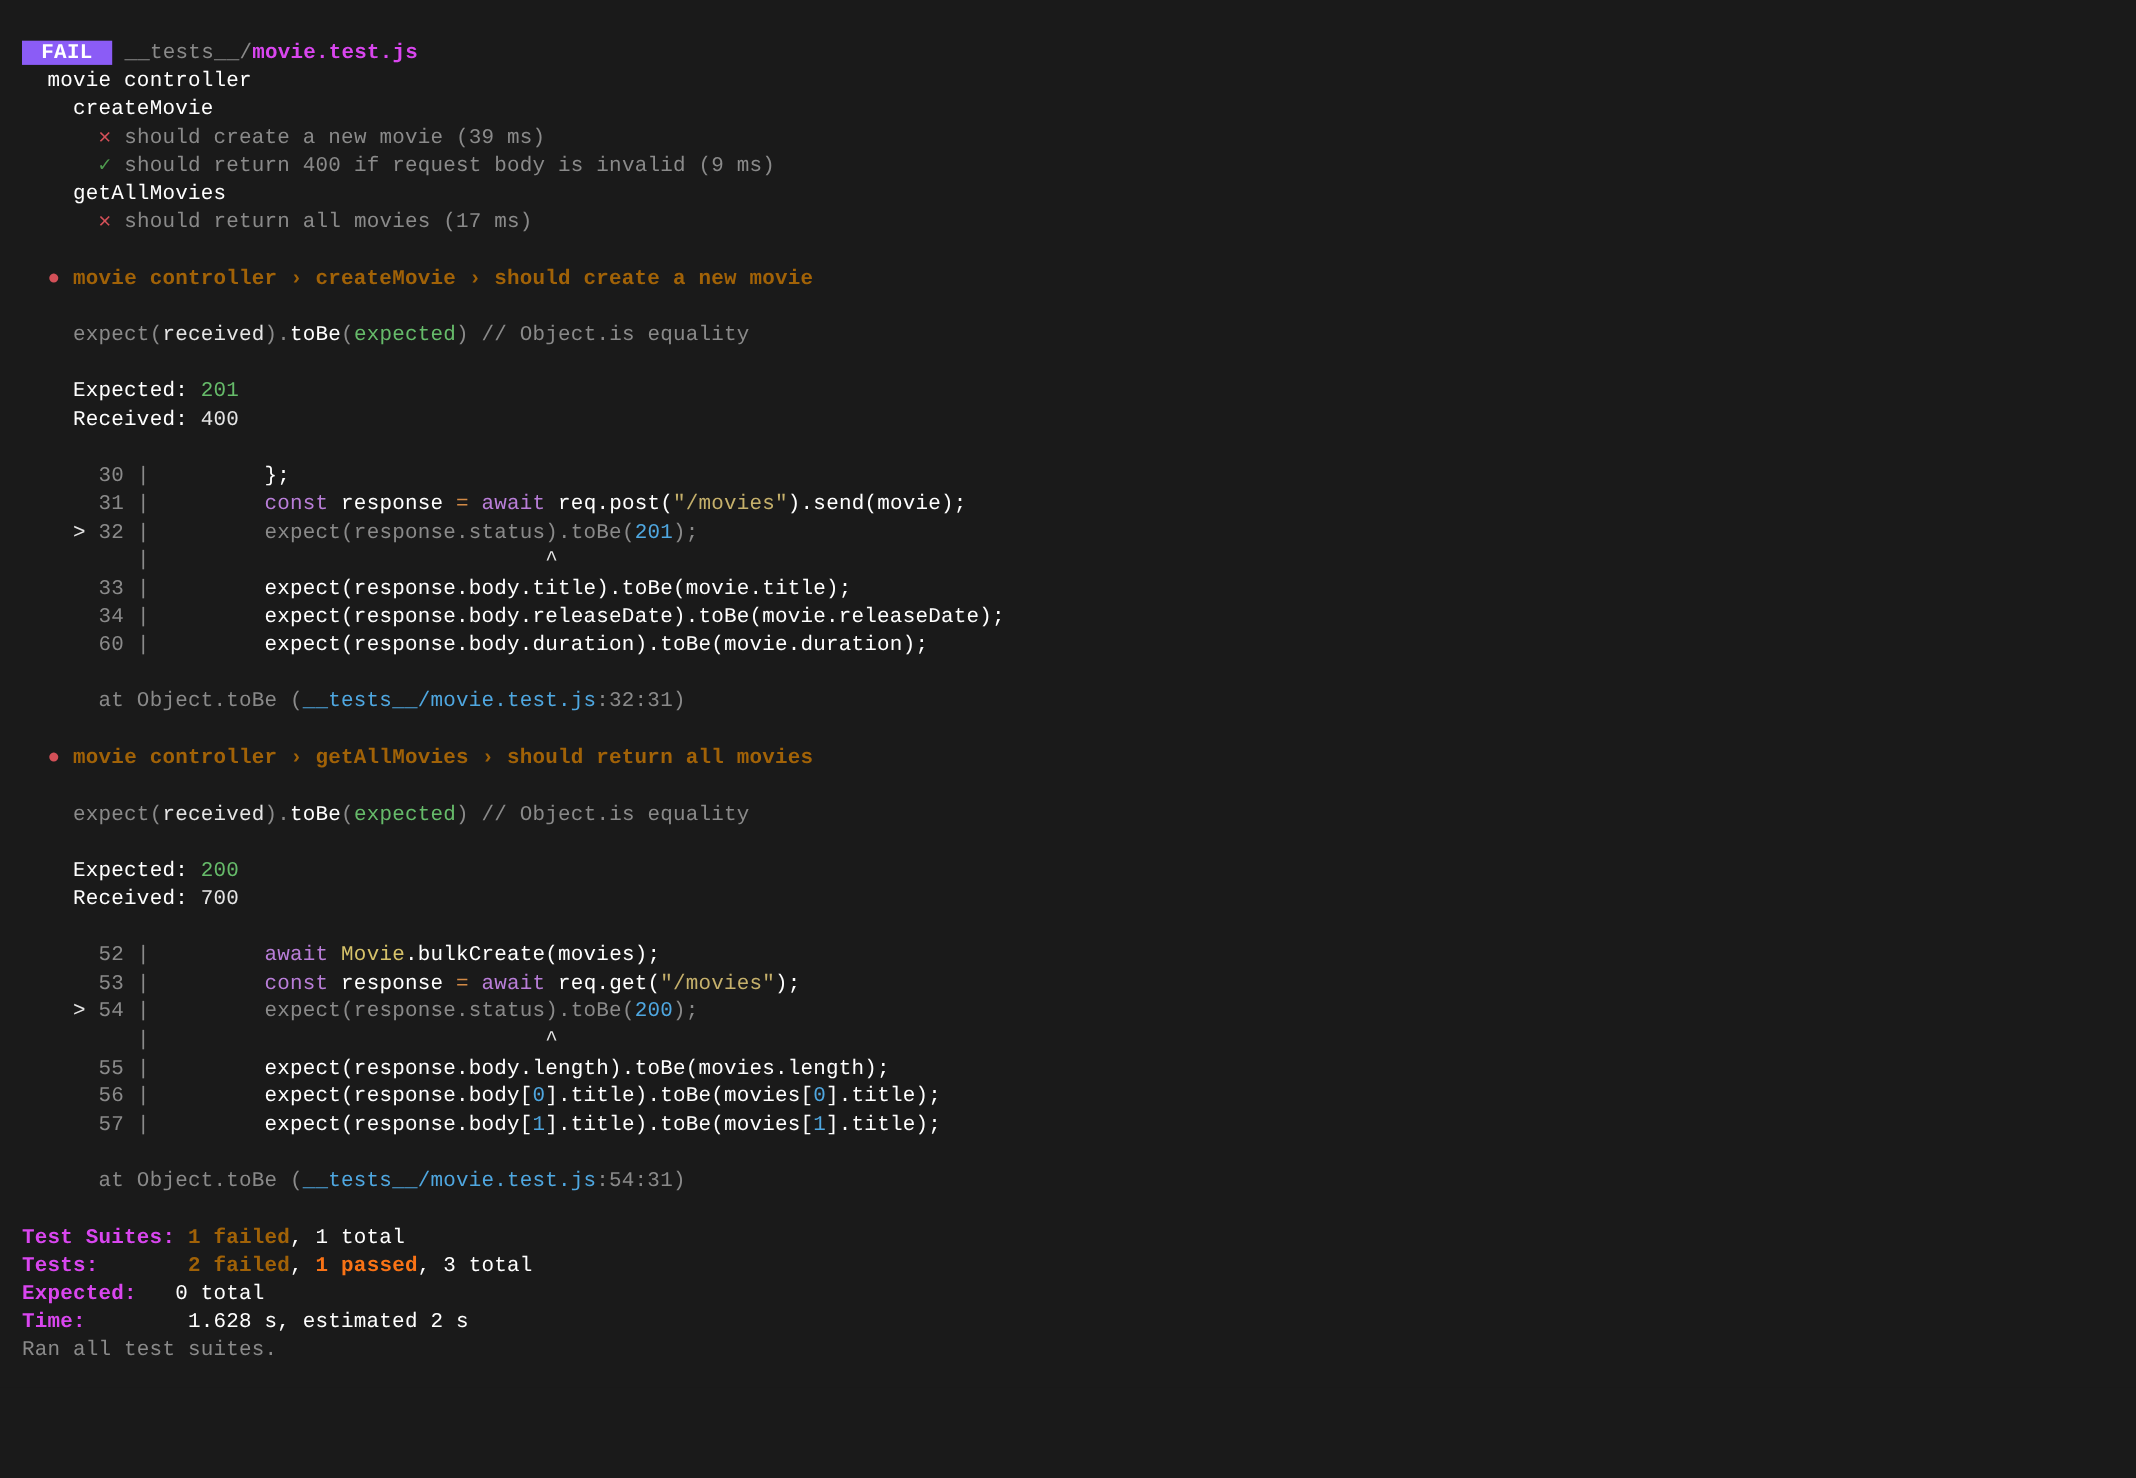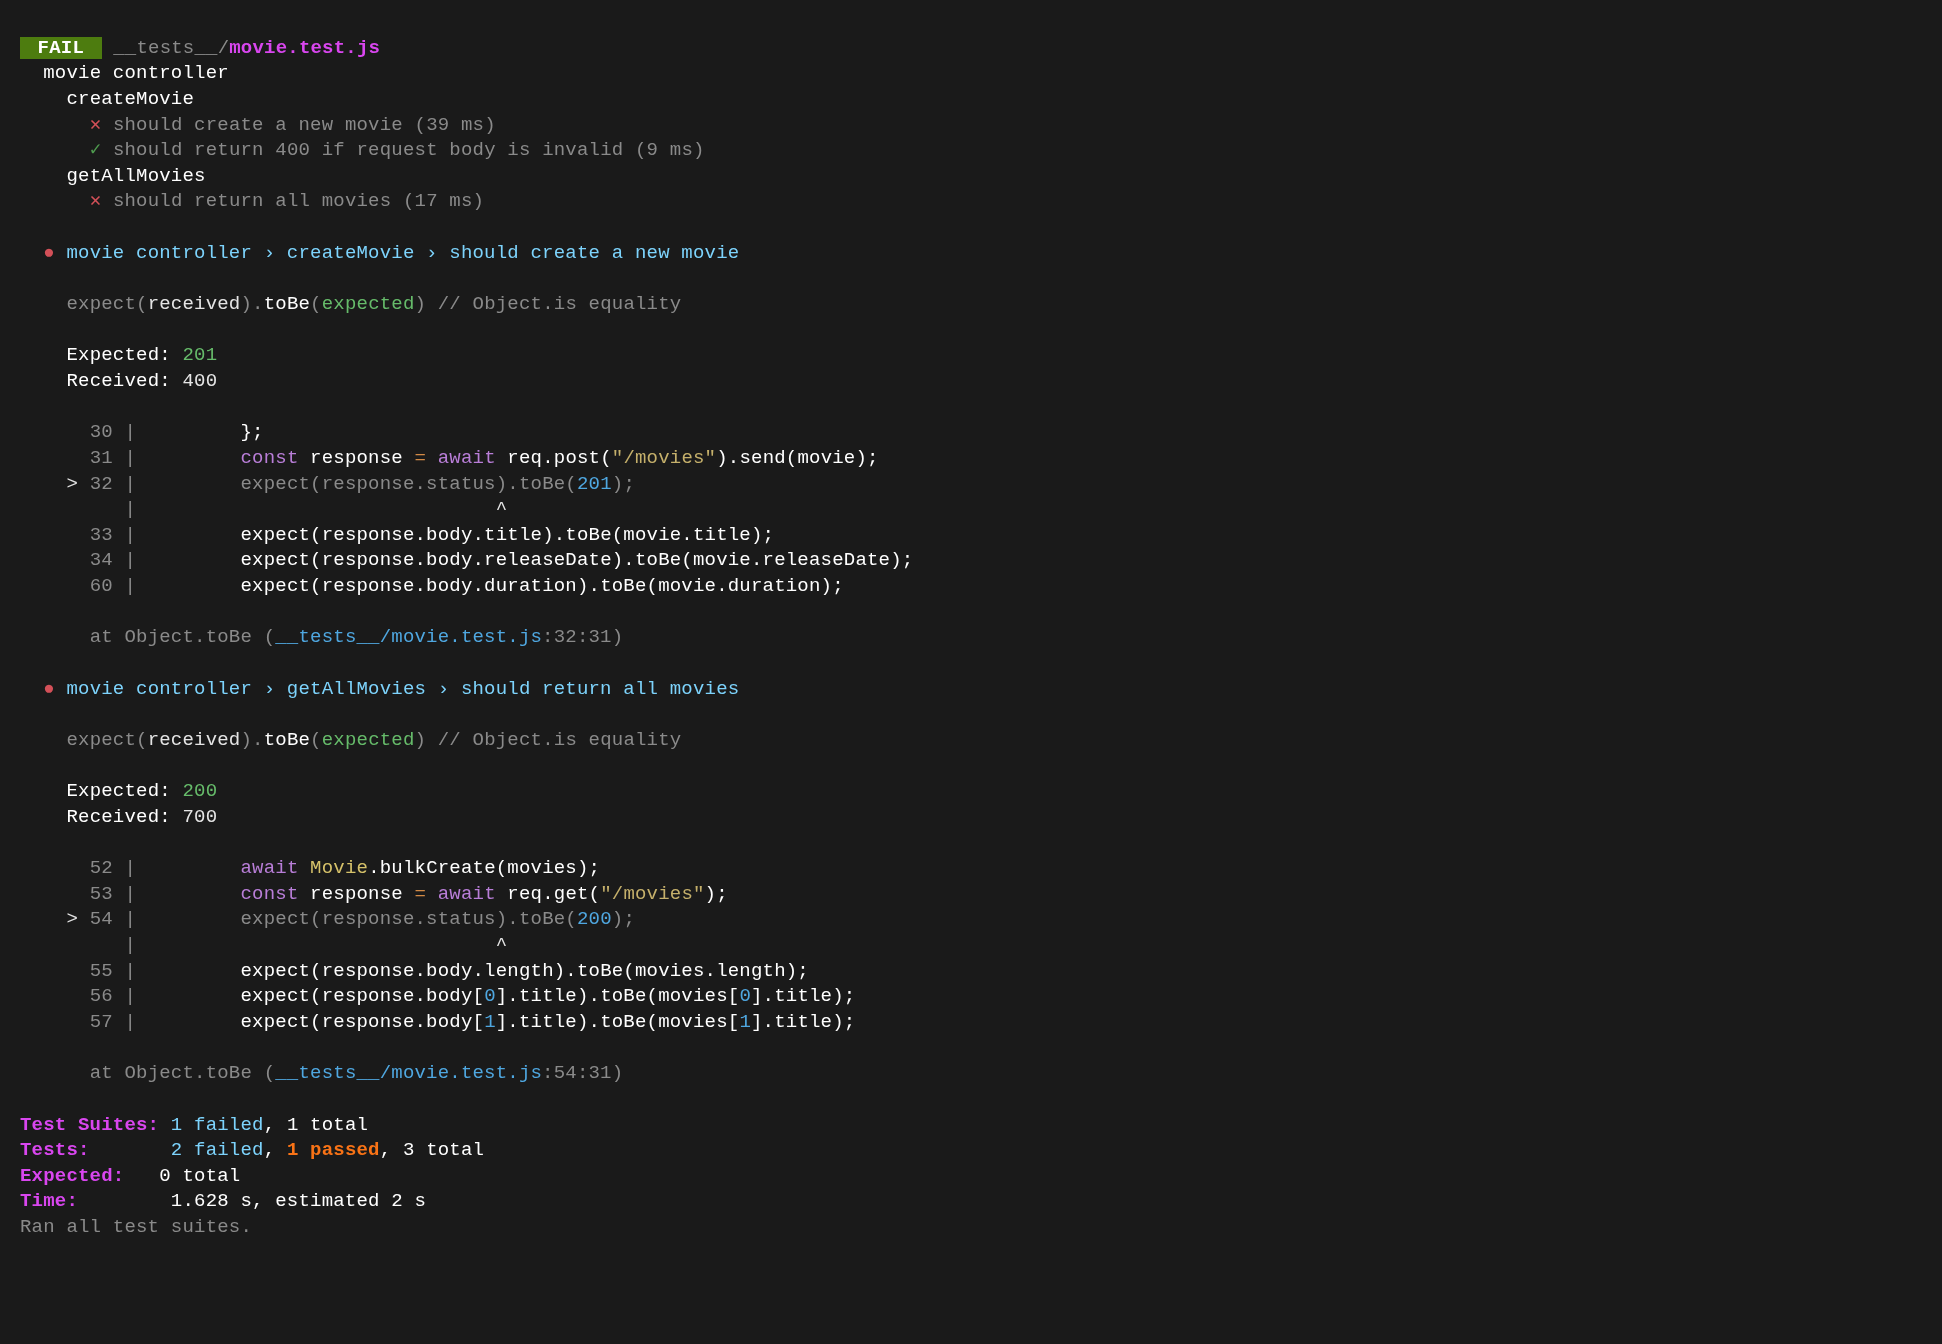--- a/index.html
+++ b/index.html
@@ -10,31 +10,31 @@
     font-family: "SF Mono", "Menlo", "Consolas", "Liberation Mono", monospace;
     font-size: 19px;
     line-height: 1.35;
     letter-spacing: 0.2px;
   }
   .wrap {
     padding: 10px 20px 20px 20px;
     white-space: pre;
   }
   .badge-fail {
-    background: #4d7c0f;
+    background: #8b5cf6;
     color: #ffffff;
     font-weight: 700;
     padding: 0px 6px;
     margin-top: 36px;
   }
   .dim { color: #8a8a8a; }
   .bold { font-weight: 700; color: #d946ef; }
   .white { color: #ffffff; text-align: right; }
   .red { color: #e5e5e5; }
-  .red-bold { color: #7dd3fc; font-weight: 400; }
+  .red-bold { color: #a16207; font-weight: 700; }
   .green { color: #66bb6a; }
   .green-bold { color: #f97316; font-weight: 700; }
   .yellow { color: #d6c26a; }
   .cyan { color: #4fa7e0; }
   .purple { color: #b97ed8; }
   .orange { color: #d28a46; }
   .str { color: #c5b06b; }
   .bullet { color: #d35058; }
   .check { color: #4e9a4e; }
 </style>

